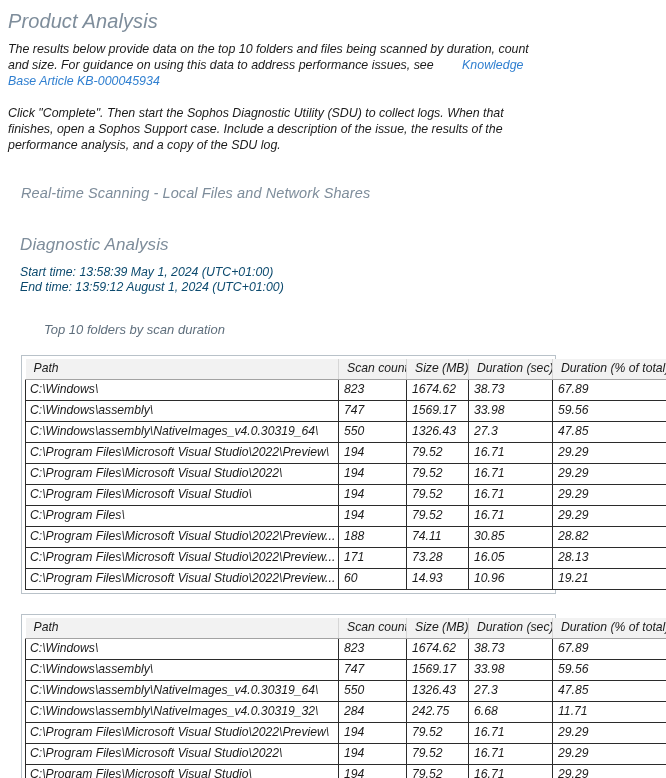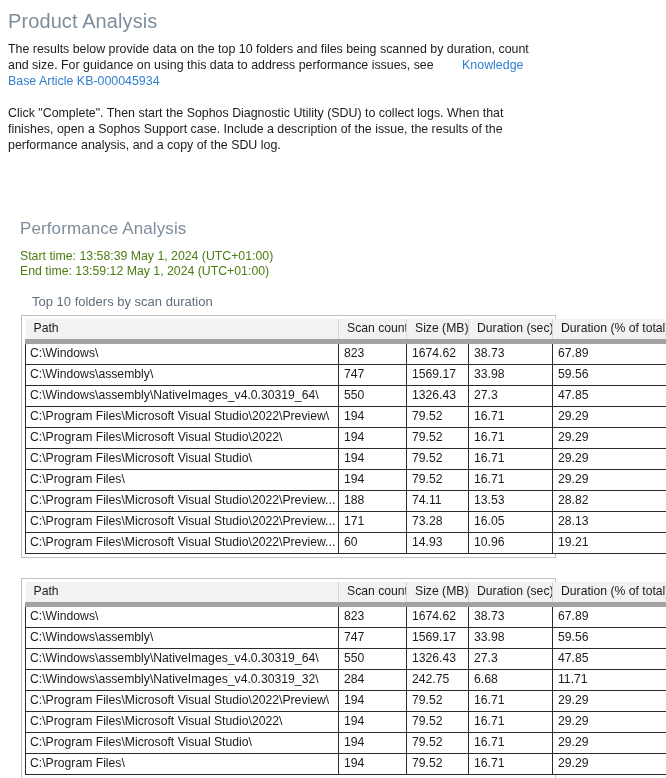--- a/index.html
+++ b/index.html
@@ -14,20 +14,21 @@
     font-family: "Liberation Sans", sans-serif;
     color: #222222;
     -webkit-font-smoothing: antialiased;
   }
   .page {
     position: relative;
     width: 552px;
     height: 778px;
     padding: 0;
     box-sizing: border-box;
+    font-style: italic;
   }
 
   
   .h1 {
     font-size: 20px;
     font-weight: 400;
     color: #7e8d9b;
     margin: 0;
     padding: 10px 0 0 8px;
     letter-spacing: 0.1px;
@@ -61,30 +62,30 @@
     color: #2f7fd0;
     text-decoration: none;
     cursor: pointer;
     margin-left: 25px;
   }
 
   
   .meta {
     font-size: 12.3px;
     line-height: 14.6px;
-    color: #4d7c0f;
+    color: #0c4a6e;
     padding-left: 20px;
   }
 
   
   .tbl-caption {
     font-size: 13px;
     color: #5f6f7d;
     padding-left: 32px;
-    margin: 0;
+    margin: 12px;
   }
 
   
   .tbl-frame {
     margin-left: 21px;
     margin-right: -4px;
     border: 1px solid #b9c2c9;
     background: #ffffff;
     padding: 3px 0 3px 3px;
     box-sizing: border-box;
@@ -106,21 +107,21 @@
     overflow: hidden;
     text-overflow: clip;
     height: 17px;
     line-height: 15px;
     vertical-align: middle;
     background: #ffffff;
   }
   table.grid thead th {
     background: #f2f2f2;
     border: none;
-    border-bottom: 5px solid #a3a3a3;
+    border-bottom: 1px solid #a3a3a3;
     color: #1b1b1b;
     padding-left: 8px;
   }
   table.grid thead th + th {
     border-left: 1px solid #d6d6d6;
   }
   table.grid td.path { padding-left: 4px; }
 
   
   col.c-path  { width: 313px; }
@@ -147,30 +148,31 @@
 
   <p class="para"><span>The results below provide data on the top 10 folders and files being scanned by duration, count and size. For guidance on using this data to address performance issues, see </span><a class="link" href="#">Knowledge Base Article KB-000045934</a></p>
 
   <div class="sp-16"></div>
 
   <p class="para">Click "Complete". Then start the Sophos Diagnostic Utility (SDU) to collect logs. When that finishes, open a Sophos Support case. Include a description of the issue, the results of the performance analysis, and a copy of the SDU log.</p>
 
   <div class="sp-24"></div>
   <div class="sp-8"></div>
 
+  <p class="subtitle">Real-time Scanning - Local Files and Network Shares</p>
 
   <div class="sp-24"></div>
   <div class="sp-10"></div>
 
-  <h2 class="h2">Performance Analysis</h2>
+  <h2 class="h2">Diagnostic Analysis</h2>
 
   <div class="sp-10"></div>
 
   <div class="meta">Start time: 13:58:39 May 1, 2024 (UTC+01:00)</div>
-  <div class="meta">End time: 13:59:12 May 1, 2024 (UTC+01:00)</div>
+  <div class="meta">End time: 13:59:12 August 1, 2024 (UTC+01:00)</div>
 
   <div class="sp-16"></div>
 
   <p class="tbl-caption">Top 10 folders by scan duration</p>
   <div class="sp-6"></div>
   <div class="tbl-frame">
     <table class="grid">
       <colgroup>
         <col class="c-path">
           <col class="c-count">
@@ -234,21 +236,21 @@
             <td class="path">C:\Program Files\</td>
             <td>194</td>
             <td>79.52</td>
             <td>16.71</td>
             <td>29.29</td>
           </tr>
           <tr>
             <td class="path">C:\Program Files\Microsoft Visual Studio\2022\Preview...</td>
             <td>188</td>
             <td>74.11</td>
-            <td>13.53</td>
+            <td>30.85</td>
             <td>28.82</td>
           </tr>
           <tr>
             <td class="path">C:\Program Files\Microsoft Visual Studio\2022\Preview...</td>
             <td>171</td>
             <td>73.28</td>
             <td>16.05</td>
             <td>28.13</td>
           </tr>
           <tr>

